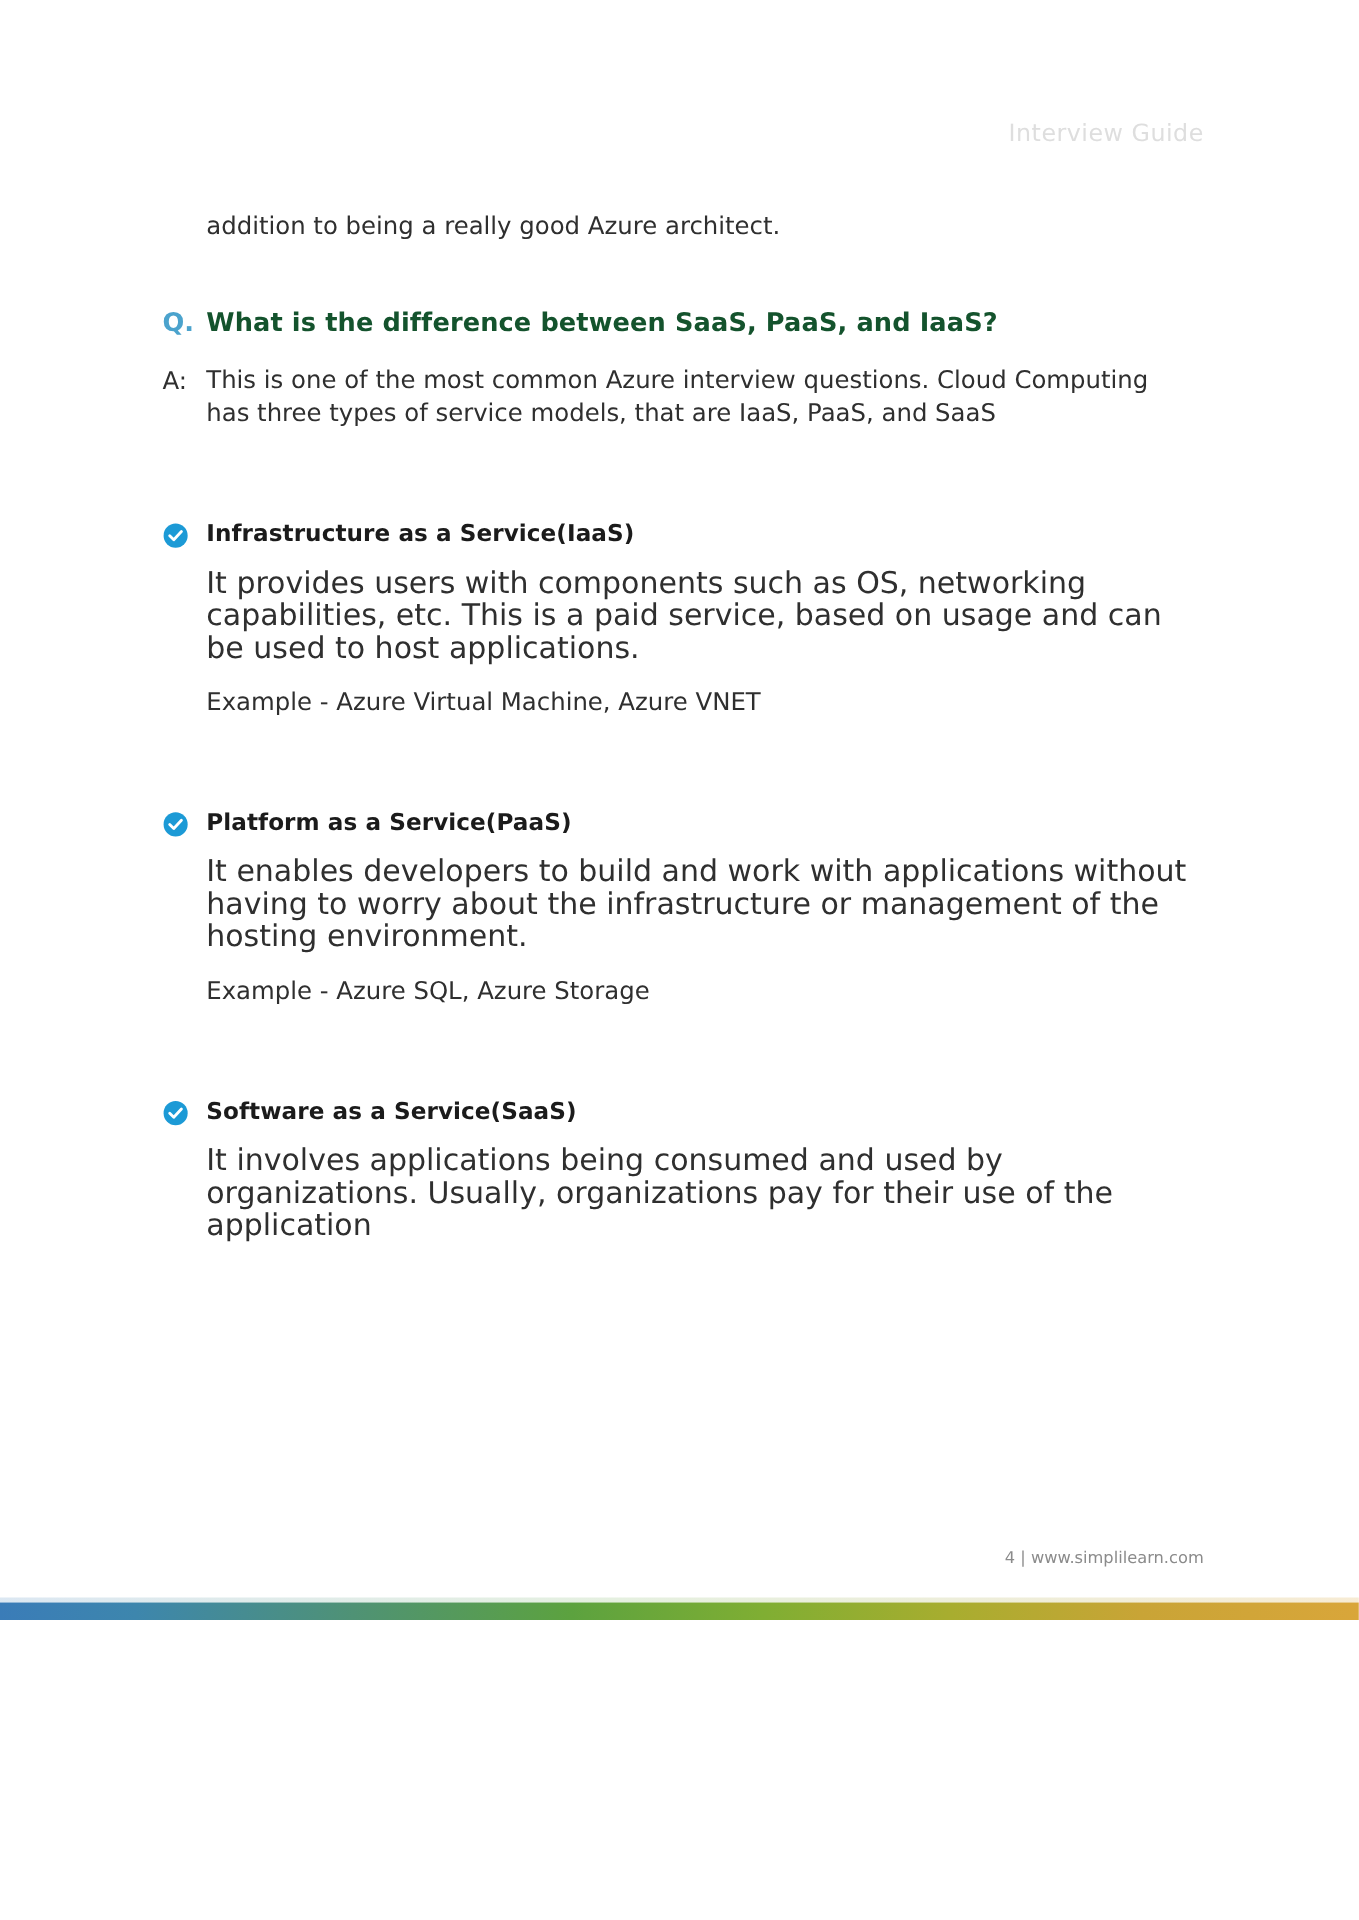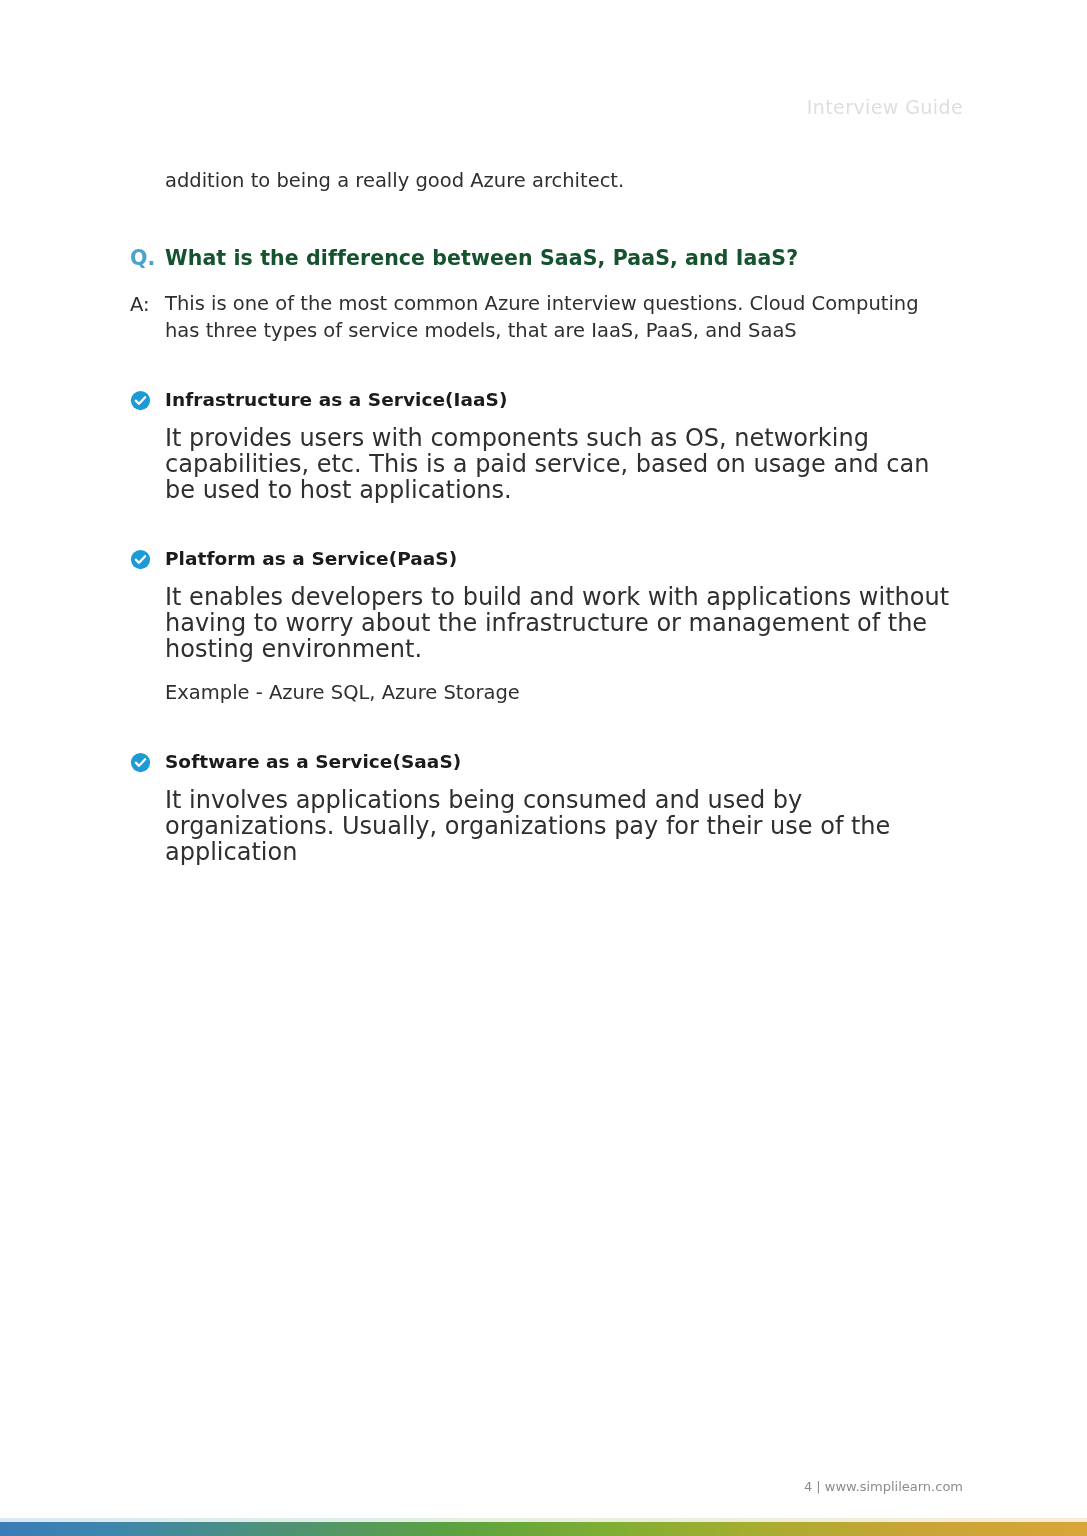--- a/index.html
+++ b/index.html
@@ -12,21 +12,21 @@
     height: 1536px;
     background: #ffffff;
     font-family: "DejaVu Sans", "Liberation Sans", sans-serif;
     overflow: hidden;
     position: relative;
   }
 
   .page {
     position: relative;
     width: 1087px;
-    height: 1536px;
+    height: 1296px;
     box-sizing: border-box;
   }
 
   
   .running-header {
     position: absolute;
     top: 96px;
     right: 124px;
     font-size: 19px;
     letter-spacing: 0.4px;
@@ -85,21 +85,21 @@
   .a-text {
     font-size: 19.5px;
     line-height: 27px;
     color: #2f2f2f;
     font-weight: 400;
     max-width: 790px;
   }
 
   
   .service-block {
-    margin-top: 44px;
+    margin-top: 72px;
   }
   .service-head {
     display: flex;
     align-items: flex-start;
   }
   .check-icon {
     flex: 0 0 35px;
     padding-top: 2px;
   }
   .check-icon svg {
@@ -197,20 +197,21 @@
       <div class="service-head">
         <span class="check-icon">
           <svg viewBox="0 0 24 24" xmlns="http://www.w3.org/2000/svg">
             <circle cx="12" cy="12" r="11" fill="#1c9ad6"></circle>
             <path d="M6.6 12.2 L10.3 15.8 L17.3 8.3" fill="none" stroke="#ffffff" stroke-width="2.6" stroke-linecap="round" stroke-linejoin="round"></path>
           </svg>
         </span>
         <span class="service-title">Infrastructure as a Service(IaaS)</span>
       </div>
       <div class="service-body">It provides users with components such as OS, networking capabilities, etc. This is a paid service, based on usage and can be used to host applications.</div>
+      <div class="service-example">Example -  Azure Virtual Machine, Azure VNET</div>
     </div>
 
     <div class="service-block">
       <div class="service-head">
         <span class="check-icon">
           <svg viewBox="0 0 24 24" xmlns="http://www.w3.org/2000/svg">
             <circle cx="12" cy="12" r="11" fill="#1c9ad6"></circle>
             <path d="M6.6 12.2 L10.3 15.8 L17.3 8.3" fill="none" stroke="#ffffff" stroke-width="2.6" stroke-linecap="round" stroke-linejoin="round"></path>
           </svg>
         </span>

